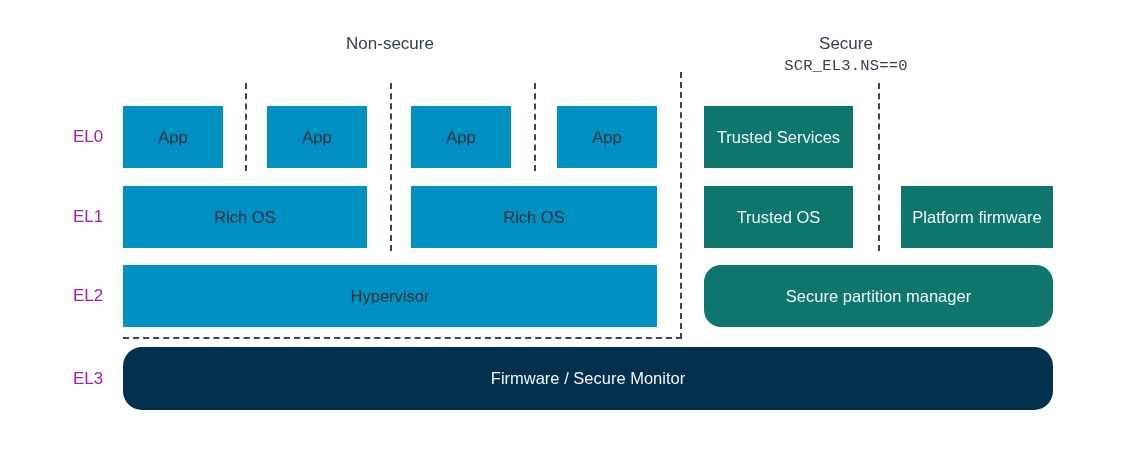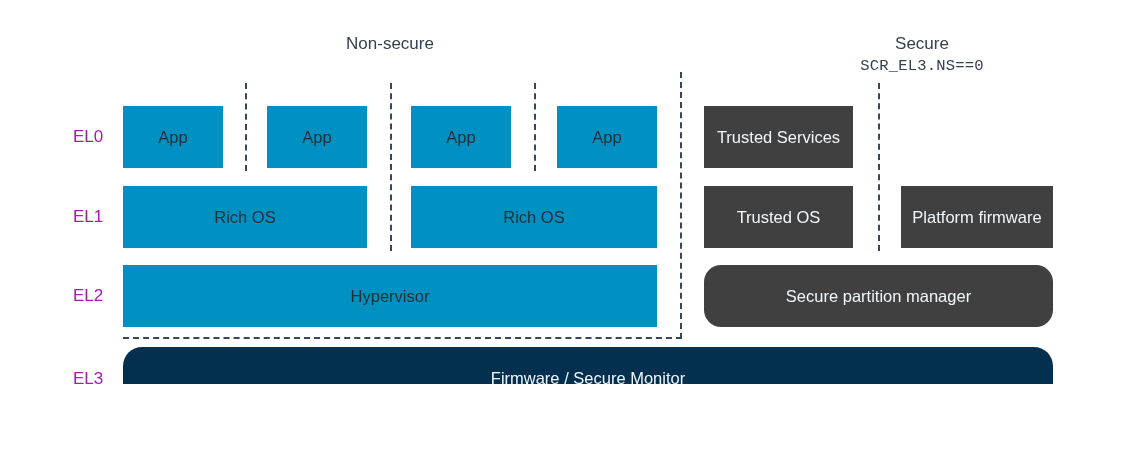--- a/index.html
+++ b/index.html
@@ -6,21 +6,21 @@
     margin: 0;
     padding: 0;
     background: #ffffff;
   }
   body {
     font-family: "Liberation Sans", sans-serif;
   }
   #diagram {
     position: relative;
     width: 1127px;
-    height: 384px;
+    height: 451px;
     background: #ffffff;
     overflow: hidden;
   }
 
   
   .world-header {
     position: absolute;
     text-align: center;
     color: #35404d;
     line-height: 1.25;
@@ -59,21 +59,21 @@
     box-sizing: border-box;
     padding: 16px 6px;
     overflow: hidden;
     white-space: nowrap;
   }
   .block.ns {
     background: #0091c2;
     color: #22303a;
   }
   .block.sec {
-    background: #404040;
+    background: #0f766e;
     color: #f2f6f9;
   }
   .block.el3 {
     background: #04304f;
     color: #f2f6f9;
     border-radius: 19px;
   }
 
   
   .vdash {
@@ -89,21 +89,21 @@
 </style>
 </head>
 <body>
 
 <div id="diagram">
 
   <div class="world-header" style="left:250px; top:33px; width:280px;">
     <div class="world-title">Non-secure</div>
   </div>
 
-  <div class="world-header" style="left:782px; top:33px; width:280px;">
+  <div class="world-header" style="left:706px; top:33px; width:280px;">
     <div class="world-title">Secure</div>
     <div class="world-code">SCR_EL3.NS==0</div>
   </div>
 
   <div class="el-label" style="top:127px;">EL0</div>
   <div class="el-label" style="top:207px;">EL1</div>
   <div class="el-label" style="top:286px;">EL2</div>
   <div class="el-label" style="top:369px;">EL3</div>
 
   <div class="block ns" style="left:123px; top:106px; width:100px; height:62px;">App</div>

